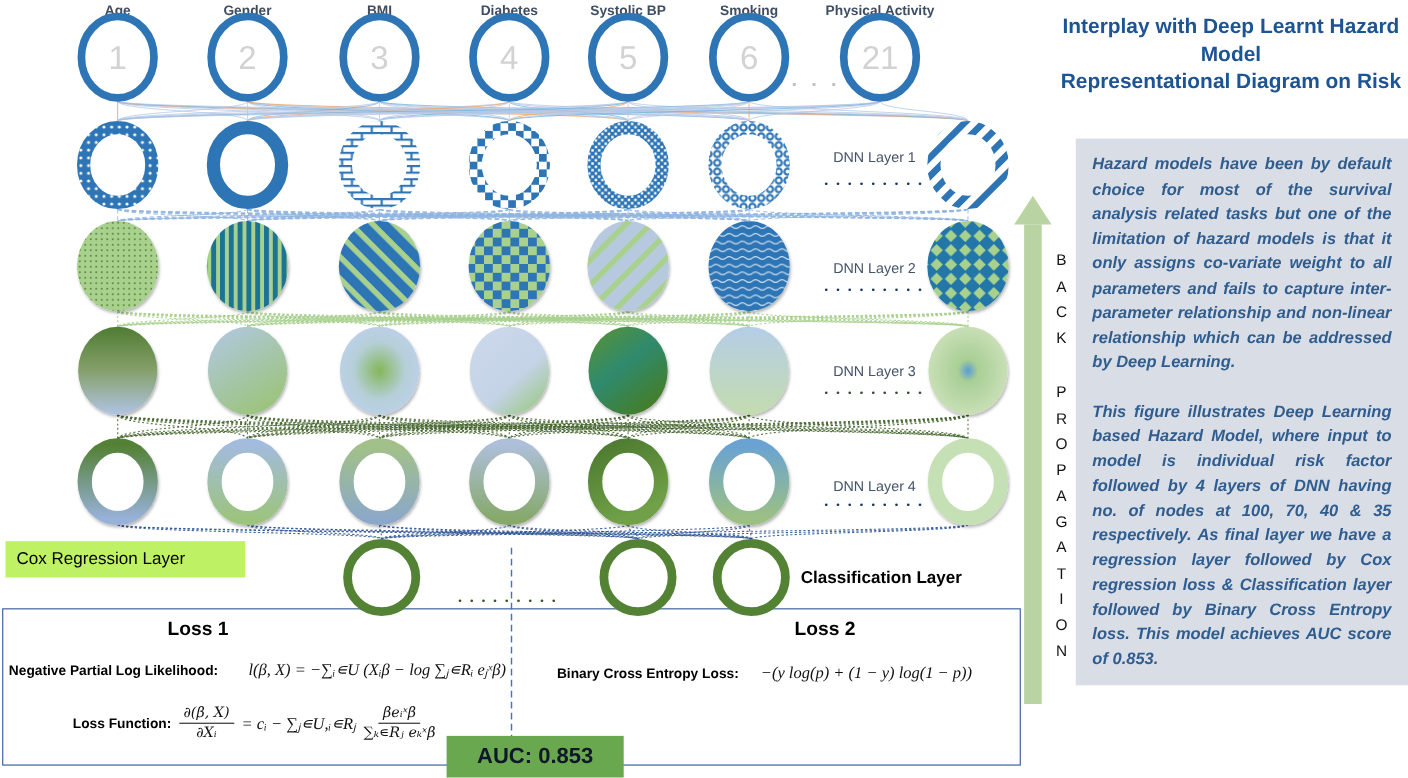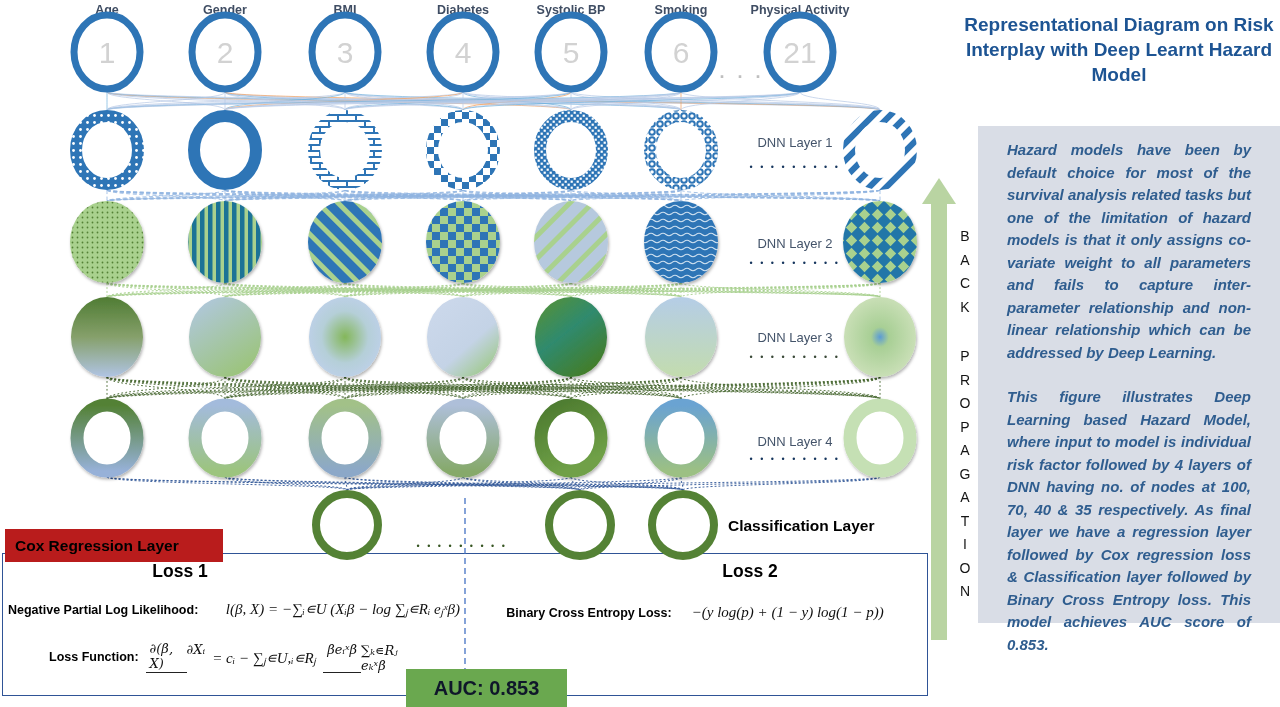--- a/index.html
+++ b/index.html
@@ -4,57 +4,57 @@
 <style>
   html,body{margin:0;padding:0}
   body{width:1280px;height:707px;position:relative;overflow:hidden;background:#fff;
        font-family:"Liberation Sans",sans-serif;}
   .abs{position:absolute}
 
   #title{left:958px;top:12px;width:322px;text-align:center;font-weight:bold;
          font-size:19px;line-height:1.32;color:#1d5493;z-index:3}
 
   #sidebar{left:978px;top:126px;width:302px;height:497px;background:#d9dde6;z-index:3;
-           padding:13px 29px;box-sizing:border-box;color:#2f5d8f;font-style:italic;
+           padding:13px 15px;box-sizing:border-box;color:#2f5d8f;font-style:italic;
            font-weight:600;font-size:15px;line-height:1.5;text-align:justify}
   #sidebar p{margin:0 0 22px 0}
 
   #bp-arrow{left:922px;top:178px;width:34px;z-index:2}
   .arrow-head{width:0;height:0;border-left:17px solid transparent;
               border-right:17px solid transparent;border-bottom:26px solid #b9d4a2}
   .arrow-stem{width:16px;height:436px;margin:0 auto;background:#b9d4a2}
 
   #bp-letters{left:953px;top:225px;width:24px;z-index:3;font-size:14px;color:#141414;
               text-align:center;font-weight:500}
   #bp-letters div{height:23.5px;line-height:23.5px}
   #bp-letters div.gap{height:26px}
 
-  #cox-label{left:5px;top:529px;width:218px;height:33px;background:#b91c1c;z-index:3;
-             font-size:15.5px;font-weight:700;color:#000;line-height:33px;
+  #cox-label{left:5px;top:492px;width:218px;height:33px;background:#bef264;z-index:3;
+             font-size:15.5px;font-weight:400;color:#000;line-height:33px;
              padding-left:10px;box-sizing:border-box}
   #class-label{left:728px;top:517px;width:185px;z-index:3;font-size:15.5px;
                font-weight:600;color:#000}
 
   #loss-box{left:2px;top:553px;width:926px;height:143px;border:1.5px solid #2f5496;
             z-index:1;background:#fff;box-sizing:border-box}
   #loss1-title{left:60px;top:561px;width:240px;text-align:center;font-size:17.5px;
                font-weight:bold;color:#000;z-index:3}
   #loss2-title{left:590px;top:561px;width:320px;text-align:center;font-size:17.5px;
                font-weight:bold;color:#000;z-index:3}
 
   .flabel{font-weight:bold;font-size:12.5px;color:#000;
           font-family:"Liberation Sans",sans-serif;white-space:nowrap}
   .formula{font-family:Liberation Serif, serif;font-style:italic;
            font-size:15px;color:#111;white-space:nowrap}
 
   #npll-row{left:8px;top:598px;width:452px;display:flex;justify-content:space-between;
             align-items:baseline;gap:20px;z-index:3}
   #lossfn-row{left:49px;top:641px;width:364px;display:flex;justify-content:center;
               align-items:center;gap:7px;z-index:3}
-  .frac{display:inline-flex;
+  .frac{display:inline-flex;flex-direction:column;align-items:center;
         font-family:"DejaVu Serif","DejaVu Sans",serif;font-style:italic;
         font-size:13px;color:#111}
   .frac .num{border-bottom:1.2px solid #222;padding:0 4px 1px}
   .frac .den{padding-top:1px}
   #bce-row{left:470px;top:604px;width:450px;display:flex;justify-content:center;
            align-items:baseline;gap:20px;z-index:3}
 
   #auc-badge{left:406px;top:669px;width:161px;height:38px;background:#6aa84f;color:#0f172a;
              font-size:20px;font-weight:bold;text-align:center;line-height:38px;z-index:4}
 
@@ -458,22 +458,22 @@
     <ellipse cx="880" cy="438" rx="30" ry="33" fill="#fff" stroke="#c5e0b4" stroke-width="13" filter="url(#sh)"></ellipse>
     <text x="795" y="446" text-anchor="middle" font-size="13" fill="#44546a" font-family="Liberation Sans, sans-serif">DNN Layer 4</text>
     <text x="795" y="462" text-anchor="middle" font-size="9" fill="#17375e" letter-spacing="2.5">• • • • • • • • •</text>
     <circle cx="347" cy="525" r="31" fill="#fff" stroke="#548235" stroke-width="8"></circle>
     <circle cx="580" cy="525" r="31" fill="#fff" stroke="#548235" stroke-width="8"></circle>
     <circle cx="683" cy="525" r="31" fill="#fff" stroke="#548235" stroke-width="8"></circle>
     <text x="462" y="549" text-anchor="middle" font-size="9" fill="#375623" letter-spacing="2.5">• • • • • • • • •</text>
   </svg>
 
 <div id="title" class="abs">
+  <div>Interplay with Deep Learnt Hazard Model</div>
   <div>Representational Diagram on Risk</div>
-  <div>Interplay with Deep Learnt Hazard Model</div>
 </div>
 
 <div id="sidebar" class="abs">
   <p>Hazard models have been by default choice for most of the survival analysis related tasks but one of the limitation of hazard models is that it only assigns co-variate weight to all parameters and fails to capture inter-parameter relationship and non-linear relationship which can be addressed by Deep Learning.</p>
   <p>This figure illustrates Deep Learning based Hazard Model, where input to model is individual risk factor followed by 4 layers of DNN having no. of nodes at 100, 70, 40 &amp; 35 respectively. As final layer we have a regression layer followed by Cox regression loss &amp; Classification layer followed by Binary Cross Entropy loss. This model achieves AUC score of 0.853.</p>
 </div>
 
 <div id="bp-arrow" class="abs">
   <div class="arrow-head"></div>
   <div class="arrow-stem"></div>

